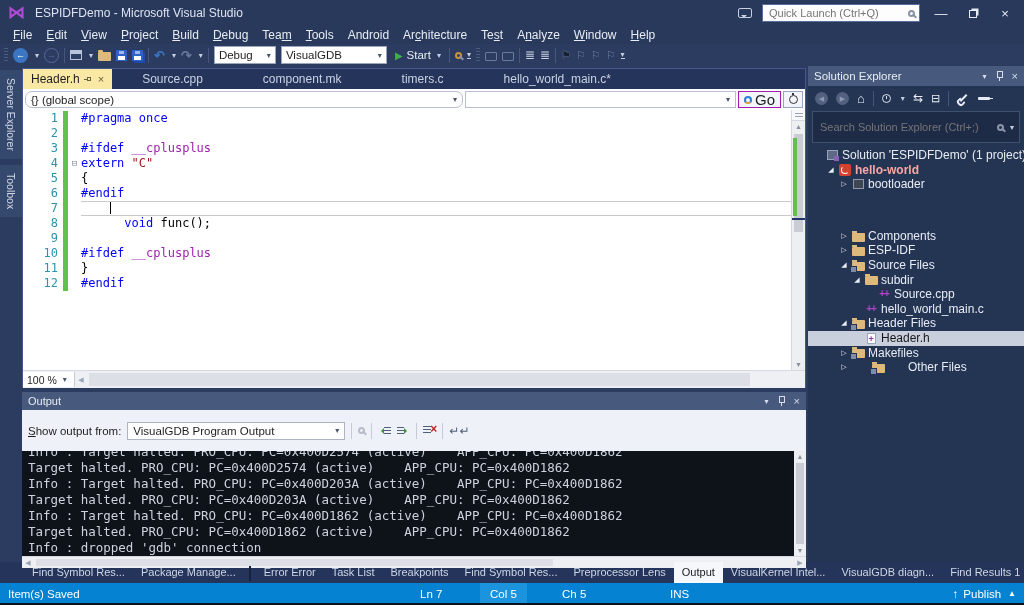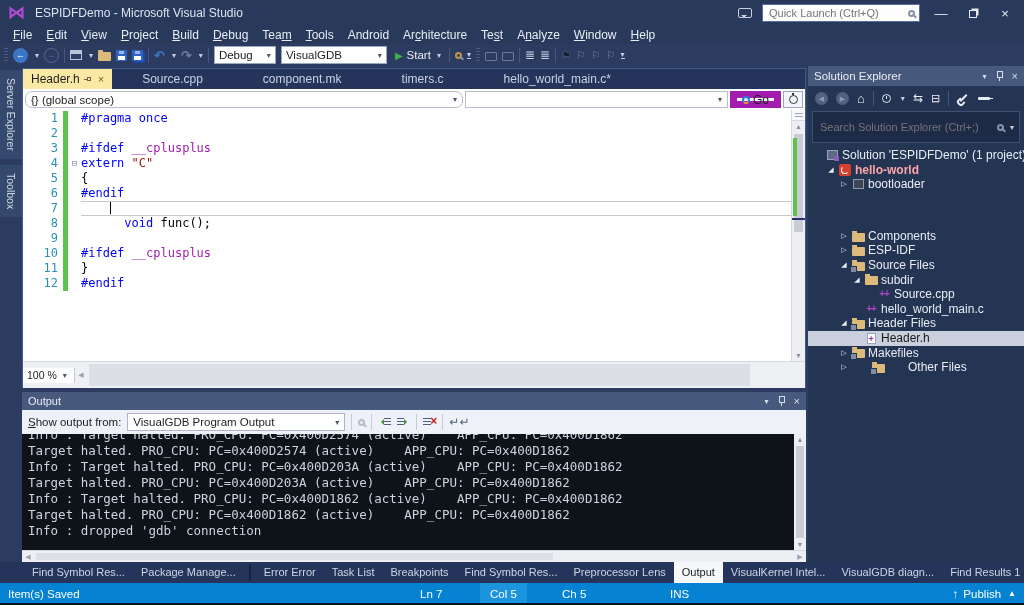--- a/index.html
+++ b/index.html
@@ -69,22 +69,22 @@
   .etab.active{background:#F9E9A4;color:#1E1E1E;padding:0 8px;display:flex;align-items:center;gap:7px;}
   .tabpin{width:4px;height:4px;border:1px solid #6A6242;position:relative;display:inline-block;}
   .tabpin::after{content:"";position:absolute;left:-4px;top:1px;width:3px;height:1px;background:#6A6242;}
   .tabclose{font-size:11px;color:#6A5E36;line-height:10px;}
   .navbar{height:21px;background:#FFFFFF;display:flex;align-items:center;gap:2px;padding:1px 2px;}
   .ncombo{height:17px;border:1px solid #B8BECF;background:#fff;display:flex;align-items:center;
           padding:0 5px;font-size:11.5px;color:#1E1E1E;}
   .ncombo .chev{margin-left:auto;}
   .ncombo.wide{width:438px;border-radius:7px;}
   .ncombo.grow{flex:1;}
-  .gobtn{height:17px;border:7px solid #a21caf;background:#F2F5FA;display:flex;align-items:center;
-         padding:0 5px;font-size:12px;color:#1E1E1E;}
+  .gobtn{height:17px;border:1px solid #a21caf;background:#F2F5FA;display:flex;align-items:center;
+         padding:0 5px;font-size:15px;color:#1E1E1E;}
   .goarc{display:inline-block;width:8px;height:8px;border:2px solid #2E7BD6;border-bottom-color:#E8953C;border-radius:50%;margin-right:3px;}
   .clockbtn{height:17px;width:20px;border:1px solid #9AA6BE;background:#F2F5FA;display:flex;align-items:center;justify-content:center;}
   .stopwatch{display:inline-block;width:9px;height:9px;border:1.5px solid #333;border-radius:50%;position:relative;}
   .stopwatch::before{content:"";position:absolute;top:-3px;left:2.5px;width:2px;height:2px;background:#333;}
 
   .codearea{flex:1;display:flex;background:#fff;overflow:hidden;}
   #codebody{flex:1;padding-top:1px;font-family:"DejaVu Sans Mono","Liberation Mono",monospace;font-size:12px;}
   .crow{height:15px;line-height:15px;display:flex;white-space:pre;}
   .ln{width:40px;text-align:right;padding-right:5px;color:#2B91AF;flex:none;}
   .chg{width:5px;background:#5FC24D;flex:none;}
@@ -97,37 +97,37 @@
   .vscroll{width:14px;background:#EDEFF3;border-left:1px solid #D5D8E0;display:flex;flex-direction:column;position:relative;}
   .splitgrip{height:11px;background:#F6F8FB;border-bottom:1px solid #D5D8E0;
              display:flex;align-items:center;justify-content:center;}
   .splitgrip i{display:block;width:8px;height:5px;background:repeating-linear-gradient(#9AA2B4 0 1px,transparent 1px 2.5px);}
   .sarrow{height:11px;font-size:7px;color:#8A8F9C;text-align:center;line-height:11px;}
   .strack{flex:1;position:relative;}
   .sthumb{position:absolute;left:2px;right:2px;top:2px;height:98px;background:#C9CCD4;}
   .sgreen{position:absolute;left:1px;width:4px;top:6px;height:78px;background:#5FC24D;}
   .smark{position:absolute;left:0;right:0;top:86px;height:2px;background:#23346B;}
 
-  .editor-bottom{height:27px;background:#EEF0F4;display:flex;align-items:center;border-top:1px solid #D5D8E0;}
+  .editor-bottom{height:18px;background:#EEF0F4;display:flex;align-items:center;border-top:1px solid #D5D8E0;}
   .zoombox{height:15px;width:52px;background:#fff;border-right:1px solid #C5C9D4;display:flex;align-items:center;
            font-size:10.5px;color:#1E1E1E;padding:0 4px;gap:4px;}
   .harrow{width:12px;font-size:7px;color:#9AA2B4;text-align:center;}
   .htrack{flex:1;position:relative;height:100%;}
   .hthumb{position:absolute;top:2px;bottom:2px;left:2px;width:70%;background:#DCDFE6;}
 
   
   .output-panel{flex:0 0 170px;margin-top:4px;display:flex;flex-direction:column;}
   .ow-title{height:18px;background:#47597C;display:flex;align-items:center;padding:0 6px;font-size:11px;color:#E8ECF4;}
   .ow-ticons{margin-left:auto;display:flex;align-items:center;gap:9px;}
   .pin{width:7px;height:10px;position:relative;display:inline-block;}
   .pin::before{content:"";position:absolute;left:1px;top:0;width:4px;height:5px;border:1px solid #D8DEEA;}
   .pin::after{content:"";position:absolute;left:3px;top:6px;width:1px;height:4px;background:#D8DEEA;}
   .ticon-x{font-size:11px;color:#D8DEEA;}
   .ticon-chev{font-size:8px;color:#D8DEEA;}
-  .ow-toolbar{height:24px;background:#EEF1F7;display:flex;align-items:center;padding:0 6px;gap:6px;}
+  .ow-toolbar{height:41px;background:#EEF1F7;display:flex;align-items:center;padding:0 6px;gap:6px;}
   .ow-lbl{font-size:11.5px;color:#1E1E1E;white-space:nowrap;}
   .ow-combo{width:218px;height:18px;background:#fff;border:1px solid #AEB4C4;display:flex;align-items:center;
             padding:0 5px;font-size:11.5px;color:#1E1E1E;}
   .ow-combo .chev{margin-left:auto;}
   .osep{width:1px;height:16px;background:#C6CAD6;}
   .o-ind{position:relative;width:13px;height:10px;}
   .o-ind::before{content:"";position:absolute;right:0;top:1px;bottom:1px;width:7px;
                  background:repeating-linear-gradient(#51607A 0 1px,transparent 1px 3px);}
   .o-ind::after{content:"";position:absolute;left:0;top:2px;border:3px solid transparent;border-right-color:#3E8E3E;}
   .o-ind.next{transform:scaleX(-1);}

